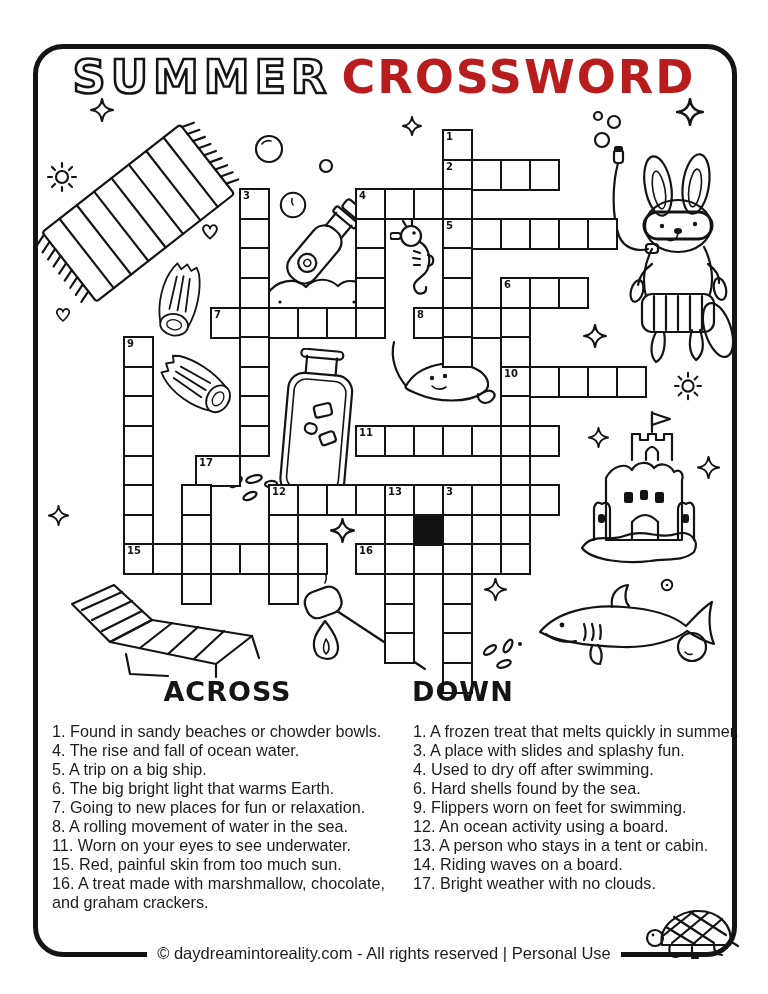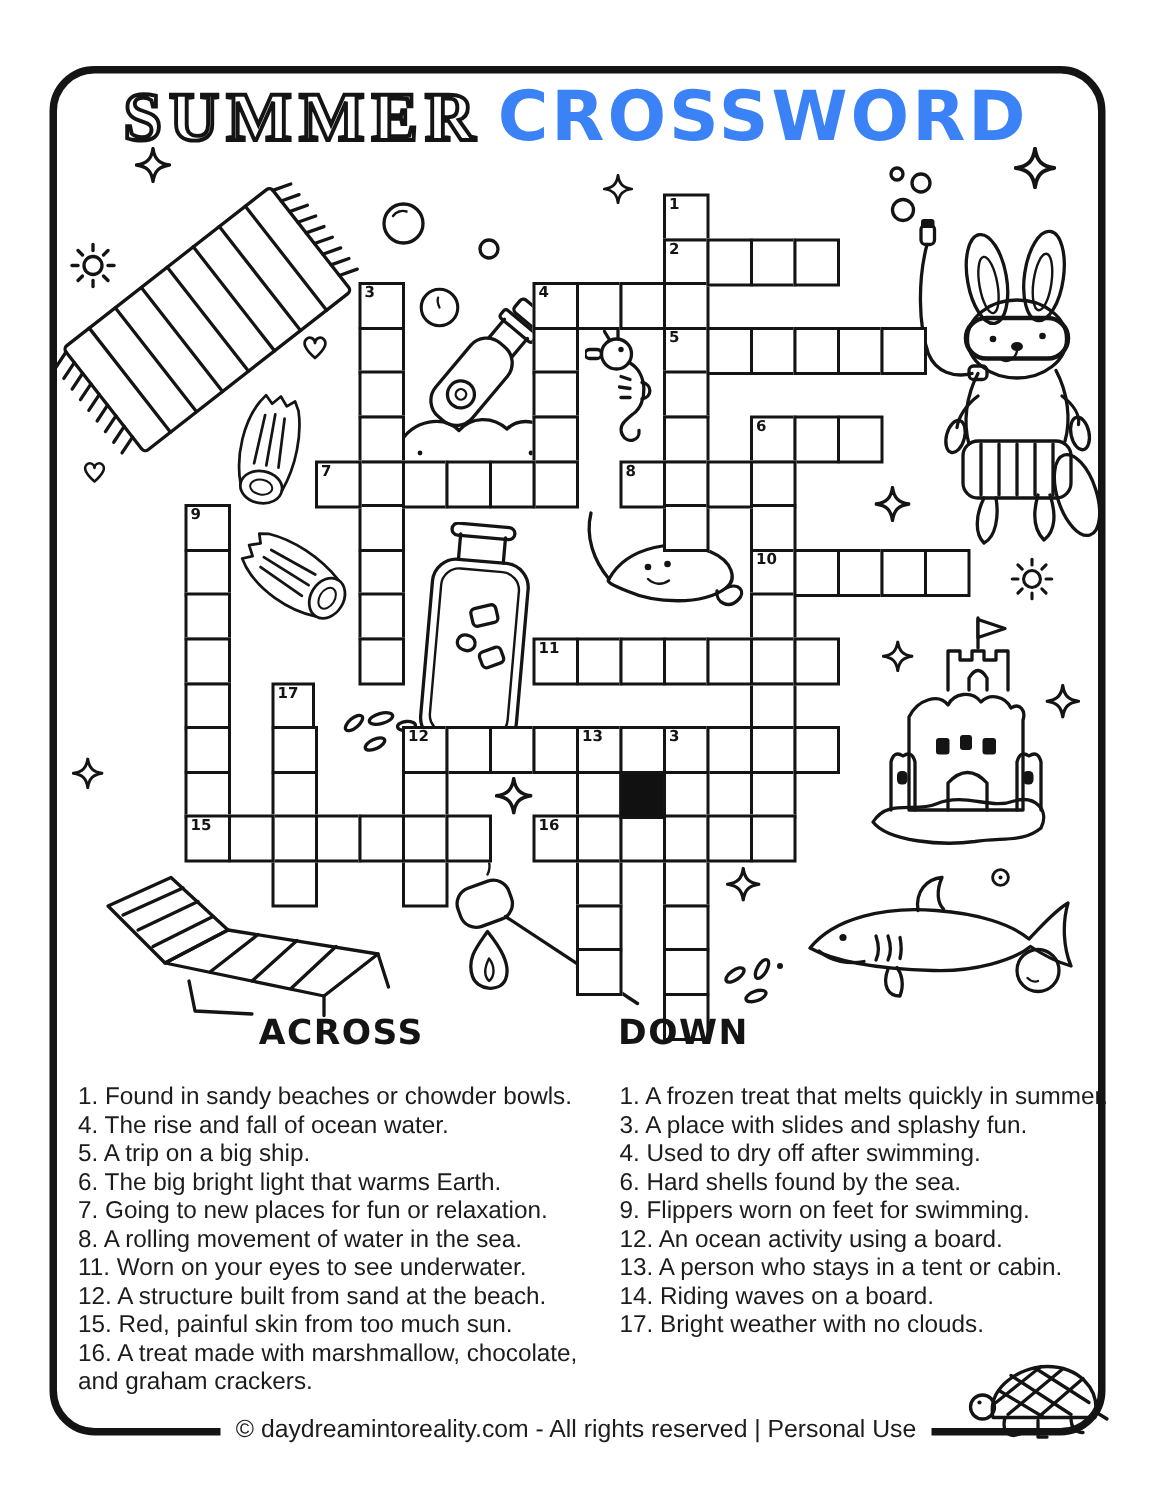--- a/index.html
+++ b/index.html
@@ -4,30 +4,30 @@
 <style>
   html,body{margin:0;padding:0;background:#e8e8e8;}
   .page{position:relative;width:768px;height:994px;background:#ffffff;overflow:hidden;
         font-family:"Liberation Sans", sans-serif;color:#141414;}
   .page-border{position:absolute;left:33px;top:44px;width:704px;height:913px;
         border:5px solid #141414;border-radius:30px;box-sizing:border-box;}
   .title{position:absolute;left:0;top:52px;width:768px;text-align:center;
         font-family:"DejaVu Sans", sans-serif;font-weight:900;font-size:46px;line-height:1.1;
         letter-spacing:2px;white-space:nowrap;}
   .title .outline{color:#ffffff;-webkit-text-stroke:2.6px #141414;letter-spacing:5px;
-        text-shadow:0 0 1px #141414;font-family:Liberation Serif, serif;}
-  .title .solid{color:#3b82f6;margin-left:10px;}
+        text-shadow:0 0 1px #141414;}
+  .title .solid{color:#b91c1c;margin-left:10px;}
   
   .cell{position:absolute;box-sizing:border-box;border:2px solid #141414;background:#fff;}
   .cell.black{background:#111;}
   .cellnum{position:absolute;left:2px;top:0px;font-size:10px;font-weight:bold;
         font-family:"DejaVu Sans", sans-serif;color:#141414;line-height:12px;}
   
   .sec-head{position:absolute;font-family:"DejaVu Sans", sans-serif;font-weight:900;
-        font-size:23px;letter-spacing:1px;color:#141414;}
+        font-size:27px;letter-spacing:1px;color:#141414;}
   #across-head{left:50px;top:676px;width:355px;text-align:center;}
   #down-head{left:412px;top:676px;width:300px;}
   .clue-col{position:absolute;top:722px;font-size:16.2px;line-height:19px;color:#1c1c1c;}
   #across-col{left:52px;width:356px;}
   #down-col{left:413px;width:332px;}
   .clue{margin:0;}
   
   .footer{position:absolute;left:0;top:944px;width:768px;text-align:center;}
   .footer span{display:inline-block;background:#fff;padding:0 10px;font-size:16.5px;color:#1c1c1c;}
   .illus{position:absolute;}
@@ -451,21 +451,21 @@
       <div class="cell" style="left: 587px; top: 366px; width: 31px; height: 31.6px;"></div>
       <div class="cell" style="left: 616px; top: 366px; width: 31px; height: 31.6px;"></div>
       <div class="cell" style="left: 355px; top: 425px; width: 31px; height: 31.6px;">
         <span class="cellnum">11</span>
       </div>
       <div class="cell" style="left: 384px; top: 425px; width: 31px; height: 31.6px;"></div>
       <div class="cell" style="left: 413px; top: 425px; width: 31px; height: 31.6px;"></div>
       <div class="cell" style="left: 442px; top: 425px; width: 31px; height: 31.6px;"></div>
       <div class="cell" style="left: 471px; top: 425px; width: 31px; height: 31.6px;"></div>
       <div class="cell" style="left: 529px; top: 425px; width: 31px; height: 31.6px;"></div>
-      <div class="cell" style="left: 181px; top: 455px; width: 29px; height: 31.6px;">
+      <div class="cell" style="left: 195px; top: 455px; width: 46px; height: 31.6px;">
         <span class="cellnum">17</span>
       </div>
       <div class="cell" style="left: 181px; top: 484px; width: 31px; height: 31.6px;"></div>
       <div class="cell" style="left: 181px; top: 514px; width: 31px; height: 31.6px;"></div>
       <div class="cell" style="left: 181px; top: 543px; width: 31px; height: 31.6px;"></div>
       <div class="cell" style="left: 181px; top: 573px; width: 31px; height: 31.6px;"></div>
       <div class="cell" style="left: 268px; top: 484px; width: 31px; height: 31.6px;">
         <span class="cellnum">12</span>
       </div>
       <div class="cell" style="left: 297px; top: 484px; width: 31px; height: 31.6px;"></div>
@@ -510,21 +510,20 @@
   <div id="across-head" class="sec-head">ACROSS</div>
   <div id="down-head" class="sec-head">DOWN</div>
   <div id="across-col" class="clue-col">
       <div class="clue">1. Found in sandy beaches or chowder bowls.</div>
       <div class="clue">4. The rise and fall of ocean water.</div>
       <div class="clue">5. A trip on a big ship.</div>
       <div class="clue">6. The big bright light that warms Earth.</div>
       <div class="clue">7. Going to new places for fun or relaxation.</div>
       <div class="clue">8. A rolling movement of water in the sea.</div>
       <div class="clue">11. Worn on your eyes to see underwater.</div>
-      <div class="clue">12. A structure built from sand at the beach.</div>
       <div class="clue">15. Red, painful skin from too much sun.</div>
       <div class="clue">16. A treat made with marshmallow, chocolate, and graham crackers.</div>
     </div>
   <div id="down-col" class="clue-col">
       <div class="clue">1. A frozen treat that melts quickly in summer.</div>
       <div class="clue">3. A place with slides and splashy fun.</div>
       <div class="clue">4. Used to dry off after swimming.</div>
       <div class="clue">6. Hard shells found by the sea.</div>
       <div class="clue">9. Flippers worn on feet for swimming.</div>
       <div class="clue">12. An ocean activity using a board.</div>

